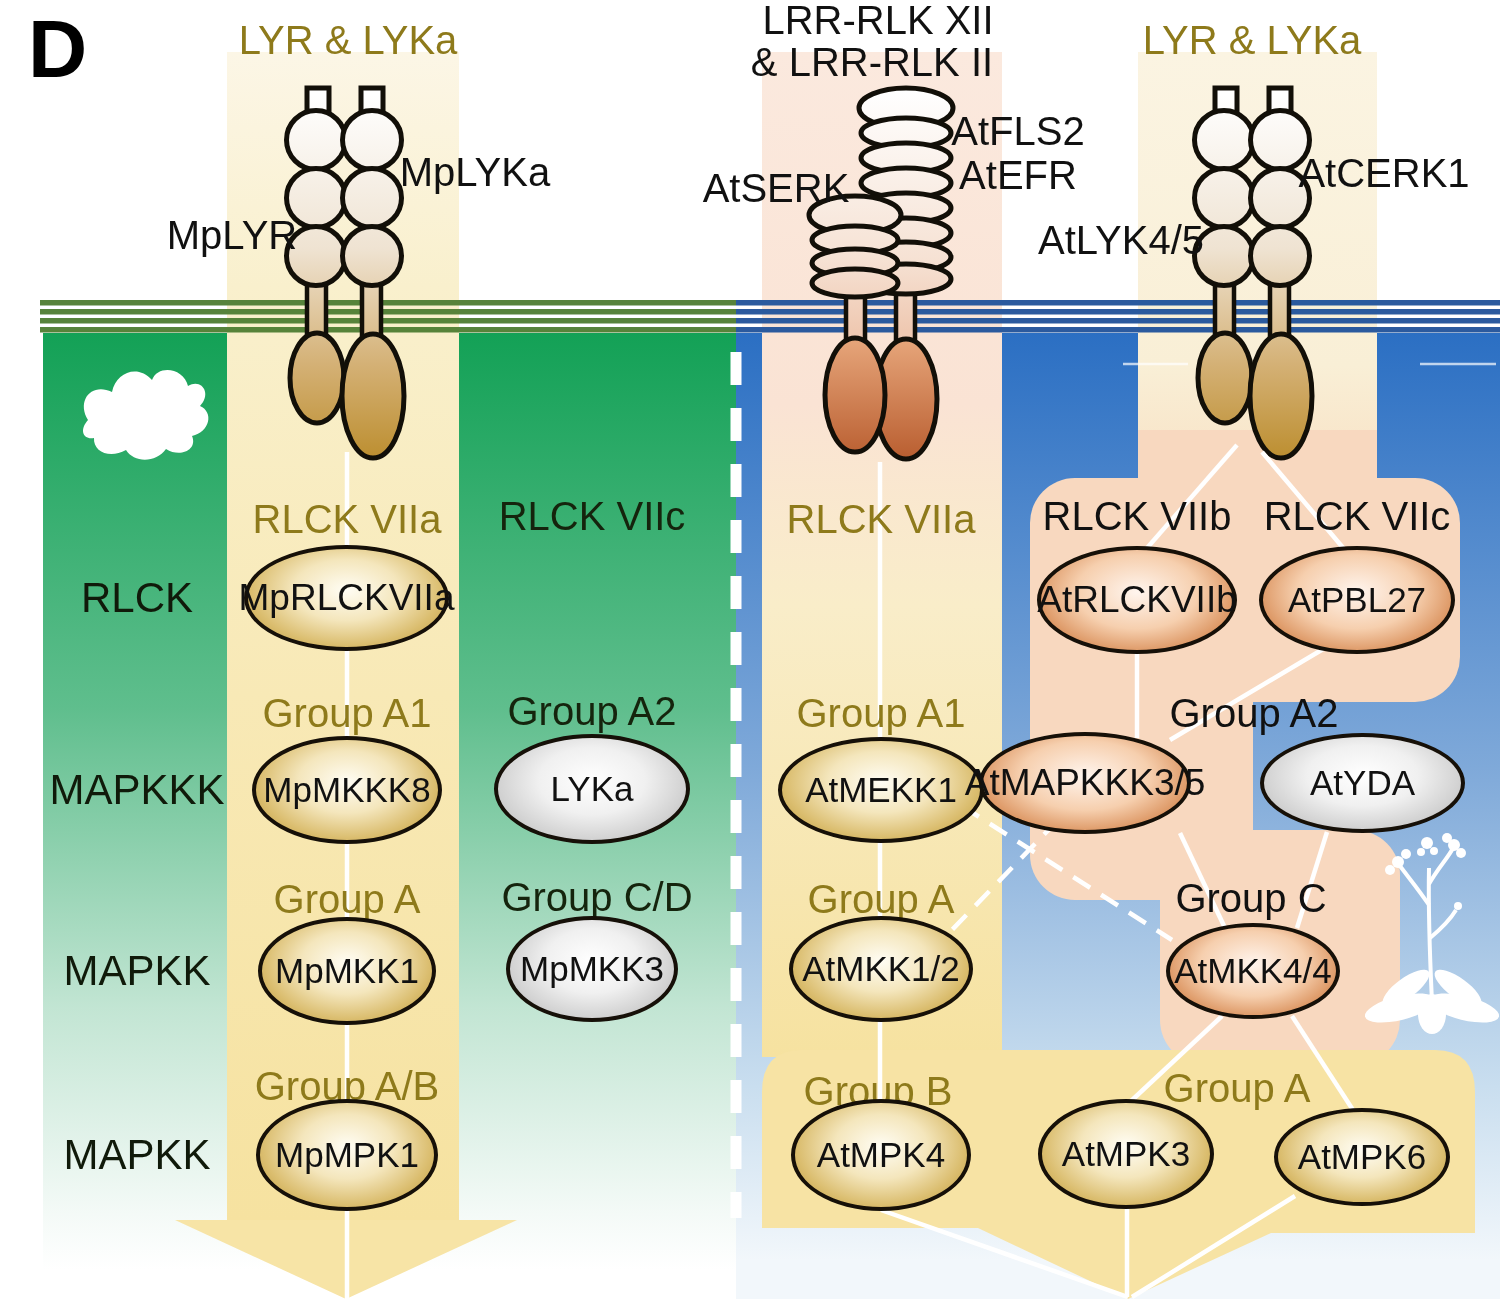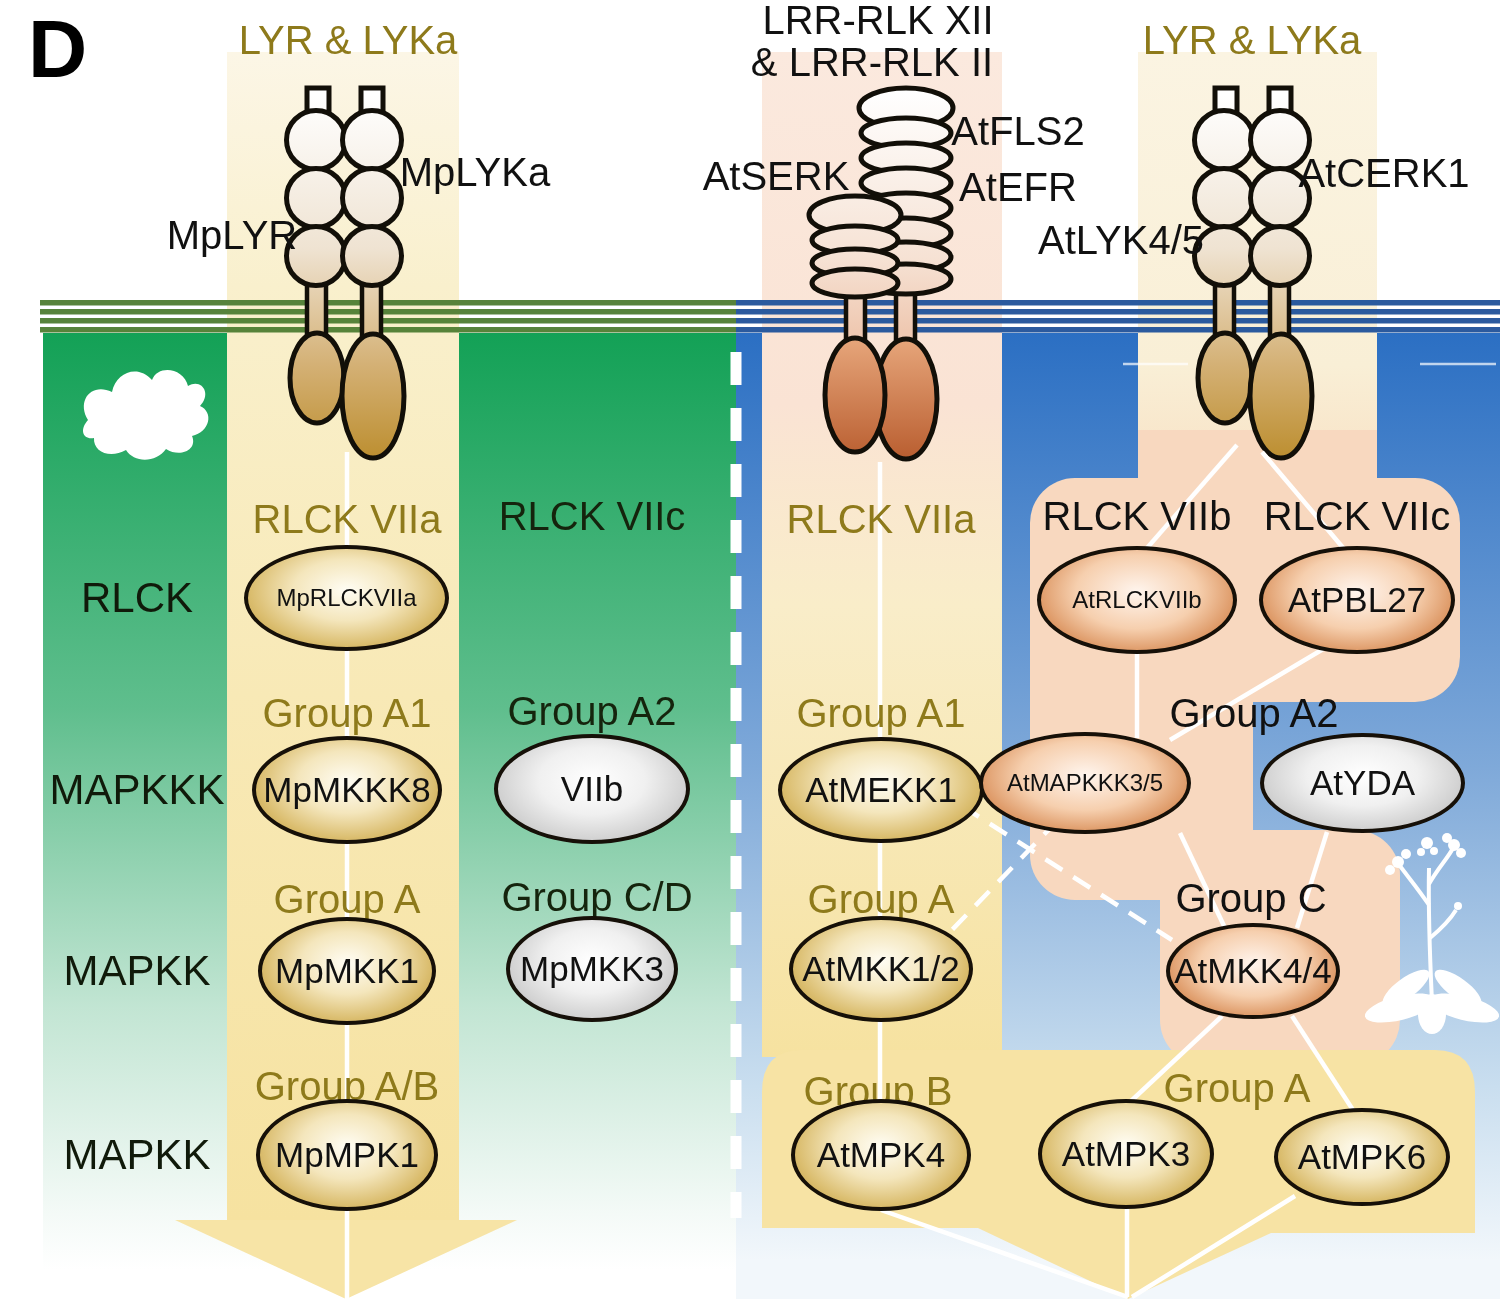--- a/index.html
+++ b/index.html
@@ -7,21 +7,21 @@
        font-family:"Liberation Sans",sans-serif;}
   #bg{position:absolute;left:0;top:0;}
   .lbl{position:absolute;transform:translate(-50%,-50%);white-space:nowrap;
        font-size:40px;color:#111;line-height:1.05;text-align:center;}
   .olive{color:#8e7a1b;}
   .darkgreen{color:#15240d;}
   .rowlbl{font-size:42px;color:#101a0a;}
   .panel{transform:none;font-weight:bold;font-size:82px;color:#000;}
   .node{position:absolute;border:4px solid #161008;border-radius:50%;box-sizing:border-box;
         display:flex;align-items:center;justify-content:center;font-size:35px;color:#111;}
-  .node.sm{font-size:24px;}
+  .node.sm{font-size:37px;}
   .gold{background:radial-gradient(ellipse at 50% 42%, #FFFDF4 0%, #F4E6BC 38%, #DBBE70 68%, #B6912C 100%);}
   .gray{background:radial-gradient(ellipse at 50% 42%, #FFFFFF 0%, #F0F0F0 40%, #D2D2D2 70%, #A6A6A6 100%);}
   .salmon{background:radial-gradient(ellipse at 50% 42%, #FFF5EE 0%, #F6CFAE 45%, #DE9A68 72%, #BF6A36 100%);}
 </style>
 </head>
 <body>
 
 <div id="fig">
 
 <svg id="bg" width="1500" height="1299" viewBox="0 0 1500 1299">
@@ -216,23 +216,23 @@
 
 <div class="lbl panel" style="left:28px;top:6px;">D</div>
 
 <div class="lbl olive" style="left:348px;top:40px;">LYR &amp; LYKa</div>
 <div class="lbl" style="left:872px;top:62px;">&amp; LRR-RLK II</div>
 <div class="lbl" style="left:878px;top:20px;">LRR-RLK XII</div>
 <div class="lbl olive" style="left:1252px;top:40px;">LYR &amp; LYKa</div>
 
 <div class="lbl" style="left:232px;top:235px;">MpLYR</div>
 <div class="lbl" style="left:475px;top:172px;">MpLYKa</div>
-<div class="lbl" style="left:776px;top:176px;">AtSERK</div>
+<div class="lbl" style="left:776px;top:188px;">AtSERK</div>
 <div class="lbl" style="left:1018px;top:131px;">AtFLS2</div>
-<div class="lbl" style="left:1018px;top:175px;margin-top:12px;">AtEFR</div>
+<div class="lbl" style="left:1018px;top:175px;">AtEFR</div>
 <div class="lbl" style="left:1121px;top:240px;">AtLYK4/5</div>
 <div class="lbl" style="left:1384px;top:173px;">AtCERK1</div>
 
 <div class="lbl rowlbl" style="left:137px;top:598px;">RLCK</div>
 <div class="lbl rowlbl" style="left:137px;top:790px;">MAPKKK</div>
 <div class="lbl rowlbl" style="left:137px;top:971px;">MAPKK</div>
 <div class="lbl rowlbl" style="left:137px;top:1155px;">MAPKK</div>
 
 <div class="lbl olive" style="left:347px;top:519px;">RLCK VIIa</div>
 <div class="lbl darkgreen" style="left:592px;top:516px;">RLCK VIIc</div>
@@ -247,21 +247,21 @@
 <div class="lbl" style="left:1357px;top:516px;">RLCK VIIc</div>
 <div class="lbl olive" style="left:881px;top:713px;">Group A1</div>
 <div class="lbl" style="left:1254px;top:713px;">Group A2</div>
 <div class="lbl olive" style="left:881px;top:899px;">Group A</div>
 <div class="lbl" style="left:1251px;top:898px;">Group C</div>
 <div class="lbl olive" style="left:878px;top:1091px;">Group B</div>
 <div class="lbl olive" style="left:1237px;top:1088px;">Group A</div>
 
 <div class="node gold sm" style="left:244px;top:545px;width:205px;height:106px;">MpRLCKVIIa</div>
 <div class="node gold" style="left:252px;top:736px;width:190px;height:108px;">MpMKKK8</div>
-<div class="node gray" style="left:494px;top:734px;width:196px;height:110px;">VIIb</div>
+<div class="node gray" style="left:494px;top:734px;width:196px;height:110px;">LYKa</div>
 <div class="node gold" style="left:258px;top:917px;width:178px;height:108px;">MpMKK1</div>
 <div class="node gray" style="left:506px;top:916px;width:172px;height:106px;">MpMKK3</div>
 <div class="node gold" style="left:256px;top:1099px;width:182px;height:112px;">MpMPK1</div>
 
 <div class="node salmon sm" style="left:1037px;top:546px;width:200px;height:108px;">AtRLCKVIIb</div>
 <div class="node salmon" style="left:1259px;top:546px;width:196px;height:108px;text-align:right;">AtPBL27</div>
 <div class="node gold" style="left:778px;top:737px;width:206px;height:106px;">AtMEKK1</div>
 <div class="node salmon sm" style="left:979px;top:732px;width:212px;height:102px;">AtMAPKKK3/5</div>
 <div class="node gray" style="left:1260px;top:733px;width:205px;height:100px;">AtYDA</div>
 <div class="node gold" style="left:789px;top:916px;width:184px;height:106px;">AtMKK1/2</div>

